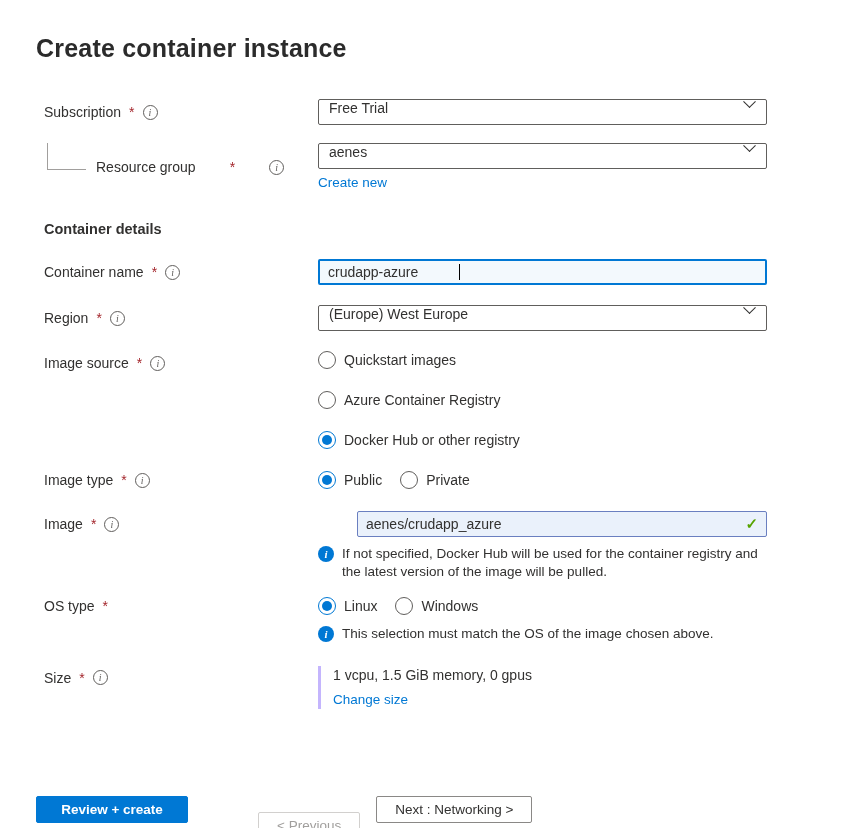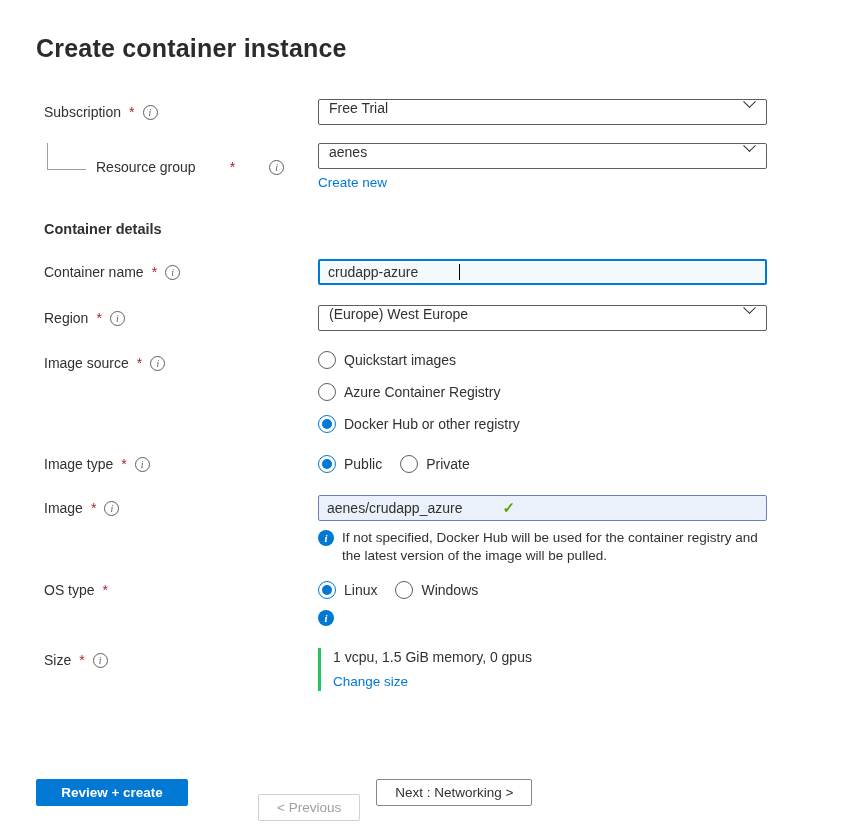--- a/index.html
+++ b/index.html
@@ -88,39 +88,40 @@
   .caret {
     display: inline-block;
     width: 1px;
     height: 16px;
     background: #000;
     margin-left: 1px;
   }
   .text-input.valid {
     border: 1px solid #6a7fc0;
     background: #eaf1fb;
-    justify-content: flex-start;
+    justify-content: space-between;
+    margin-left: 39px;
   }
   .check { color: #57a300; font-size: 15px; font-weight: bold; }
   .link {
     color: #0078d4;
     font-size: 13.5px;
     text-decoration: none;
     cursor: pointer;
     display: inline-block;
   }
   .create-new { margin-top: 6px; }
   .section-header {
     font-size: 14.5px;
     font-weight: 700;
     margin: 30px 0 22px 0;
     padding-left: 8px;
   }
   .radio-row { display: flex; align-items: center; gap: 8px; cursor: pointer; font-size: 14px; }
-  .radio-col { display: flex; flex-direction: column; gap: 14px; }
+  .radio-col { display: flex; flex-direction: column; gap: 22px; }
   .radio-inline { display: flex; gap: 18px; }
   .rdot {
     width: 18px; height: 18px;
     border: 1px solid #605e5c;
     border-radius: 50%;
     box-sizing: border-box;
     background: #fff;
     display: inline-flex;
     align-items: center;
     justify-content: center;
@@ -150,21 +151,21 @@
     font-size: 11px;
     font-weight: 700;
     font-family: "Liberation Serif", serif;
     font-style: italic;
     display: inline-flex;
     align-items: center;
     justify-content: center;
     margin-top: 1px;
   }
   .size-box {
-    border-left: 3px solid #22c55e;
+    border-left: 3px solid #c4b5fd;
     padding: 1px 0 2px 12px;
     font-size: 14px;
   }
   .size-box .size-value { margin-bottom: 8px; }
   .footer {
     margin-top: 72px;
     display: flex;
     align-items: center;
   }
   .btn {
@@ -355,20 +356,21 @@
         <span class="rdot"></span>
         <span>Windows</span>
       </div>
     </div>
   </div>
 
   <div class="row mb-22">
     <div class="label-cell"></div>
     <div class="note">
       <span class="info-filled">i</span>
+      <span>This selection must match the OS of the image chosen above.</span>
     </div>
   </div>
 
   <div class="row top">
     <div class="label-cell">
       <span>Size</span>
       <span class="req">*</span>
       <span class="info-outline">i</span>
     </div>
     <div class="size-box">

